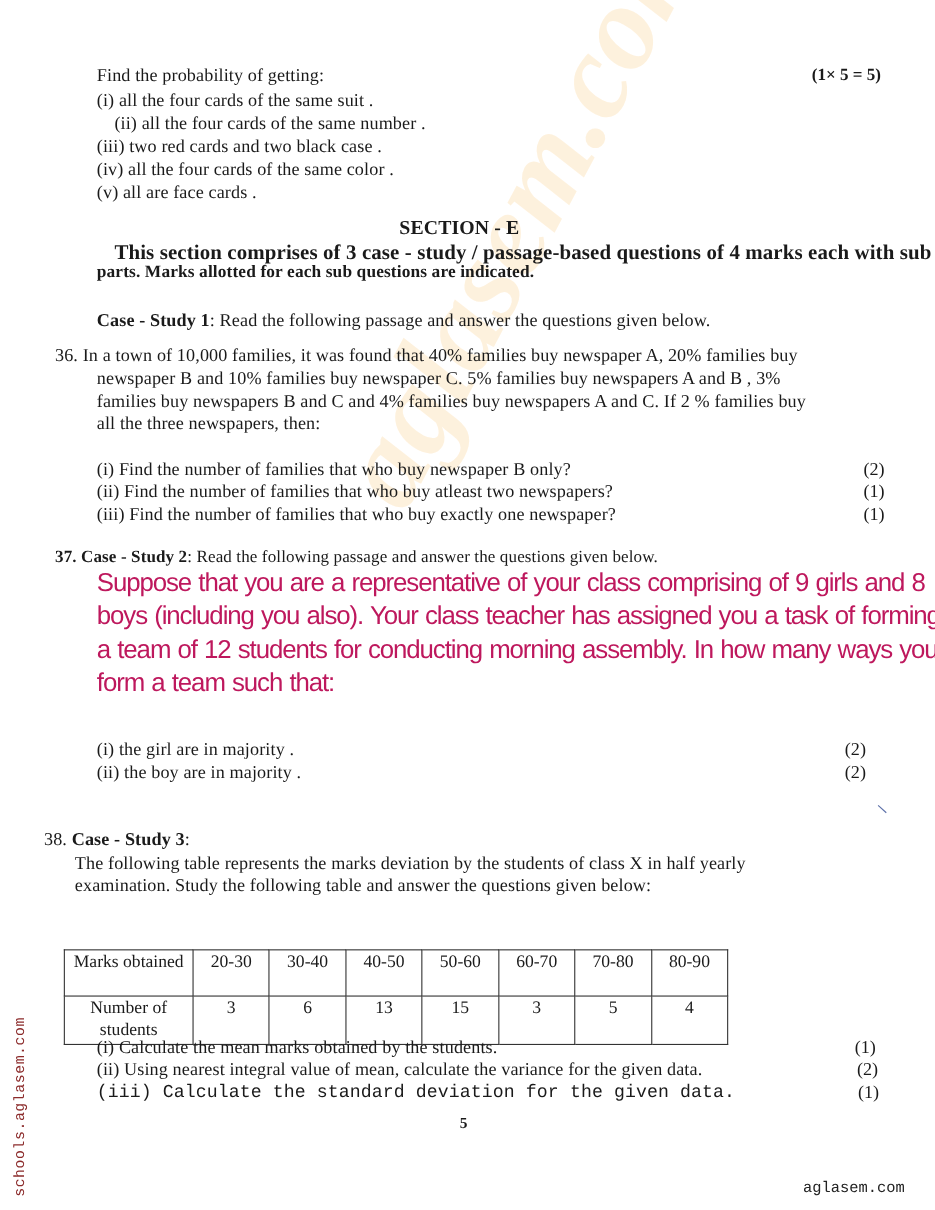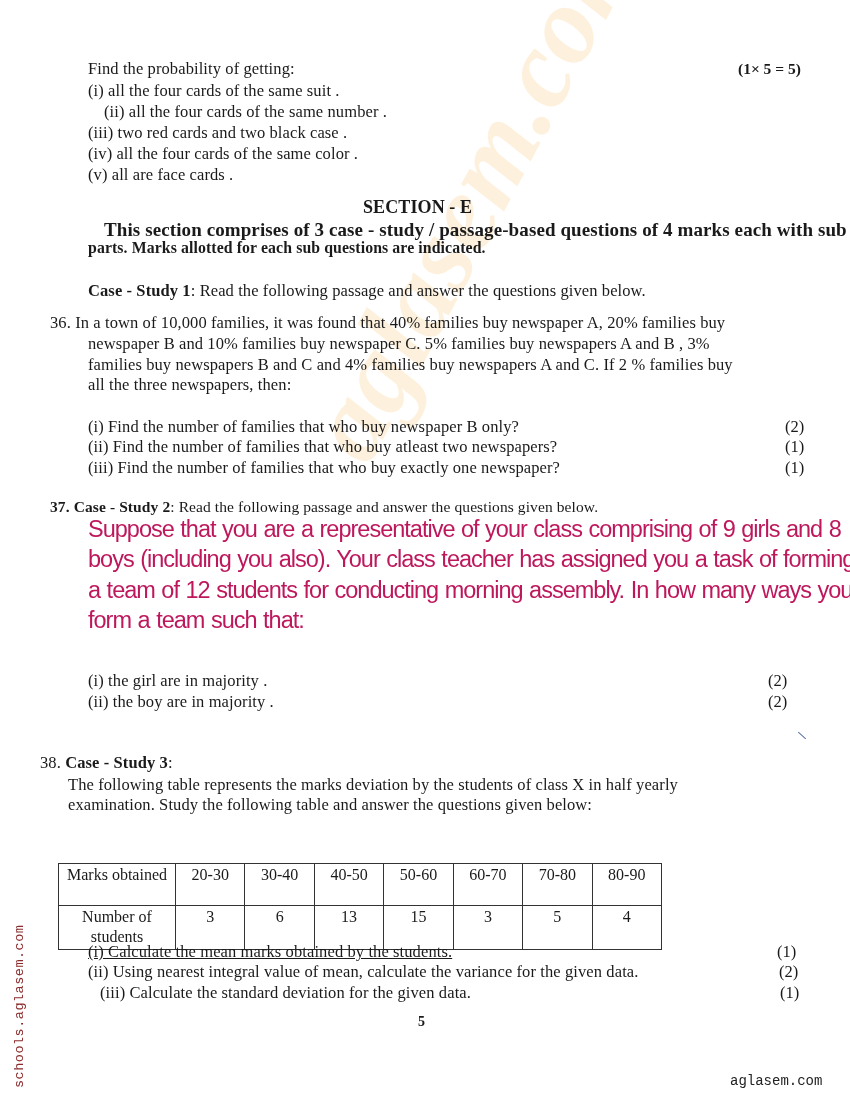--- a/index.html
+++ b/index.html
@@ -126,23 +126,23 @@
       <td>6</td>
       <td>13</td>
       <td>15</td>
       <td>3</td>
       <td>5</td>
       <td>4</td>
     </tr>
   </tbody>
     </table>
 
-  <div class="abs serif" style="left:88px; top:942px;text-decoration:underline;">(i) Calculate the mean marks obtained by the students.</div>
+  <div class="abs serif" style="left:88px; top:942px;">(i) Calculate the mean marks obtained by the students.</div>
   <div class="marks" style="left:777px; top:942px;">(1)</div>
   <div class="abs serif" style="left:88px; top:962px;">(ii) Using nearest integral value of mean, calculate the variance for the given data.</div>
   <div class="marks" style="left:779px; top:962px;">(2)</div>
-  <div class="abs serif" style="left:100px; top:983px;">(iii) Calculate the standard deviation for the given data.</div>
+  <div class="abs serif" style="left:88px; top:983px;font-family:Liberation Mono, monospace;">(iii) Calculate the standard deviation for the given data.</div>
   <div class="marks" style="left:780px; top:983px;">(1)</div>
 
   <div class="page-num">5</div>
   <div class="side-mark">schools.aglasem.com</div>
   <div class="footer-mark">aglasem.com</div>
 </div>
 
 </body></html>

